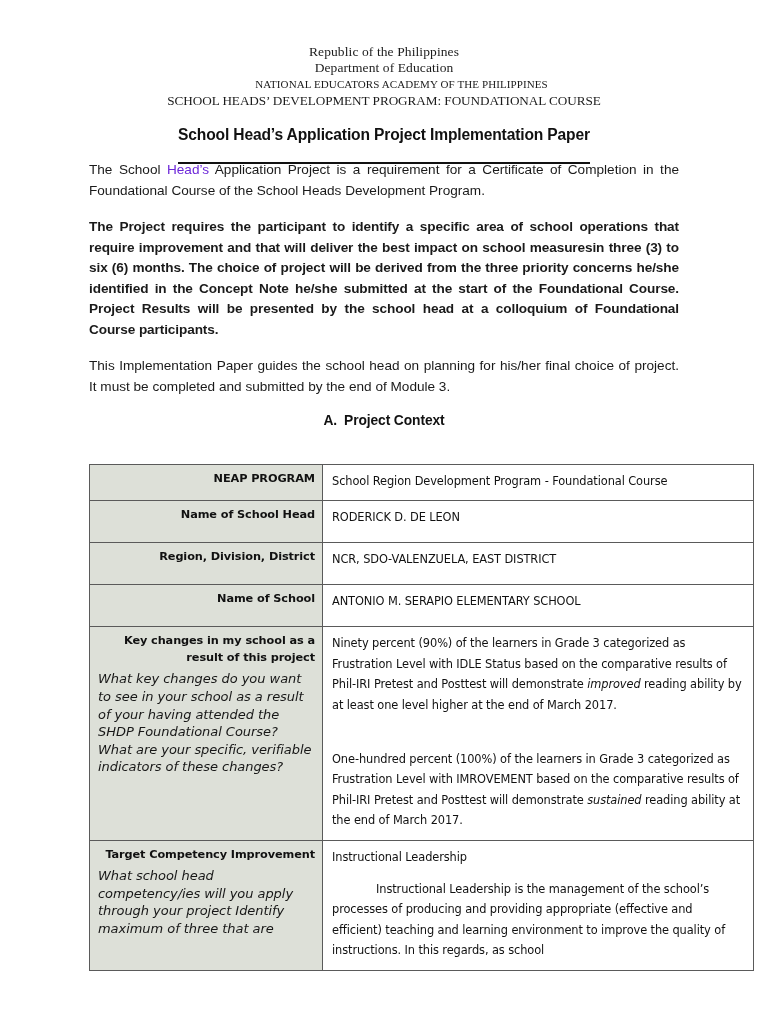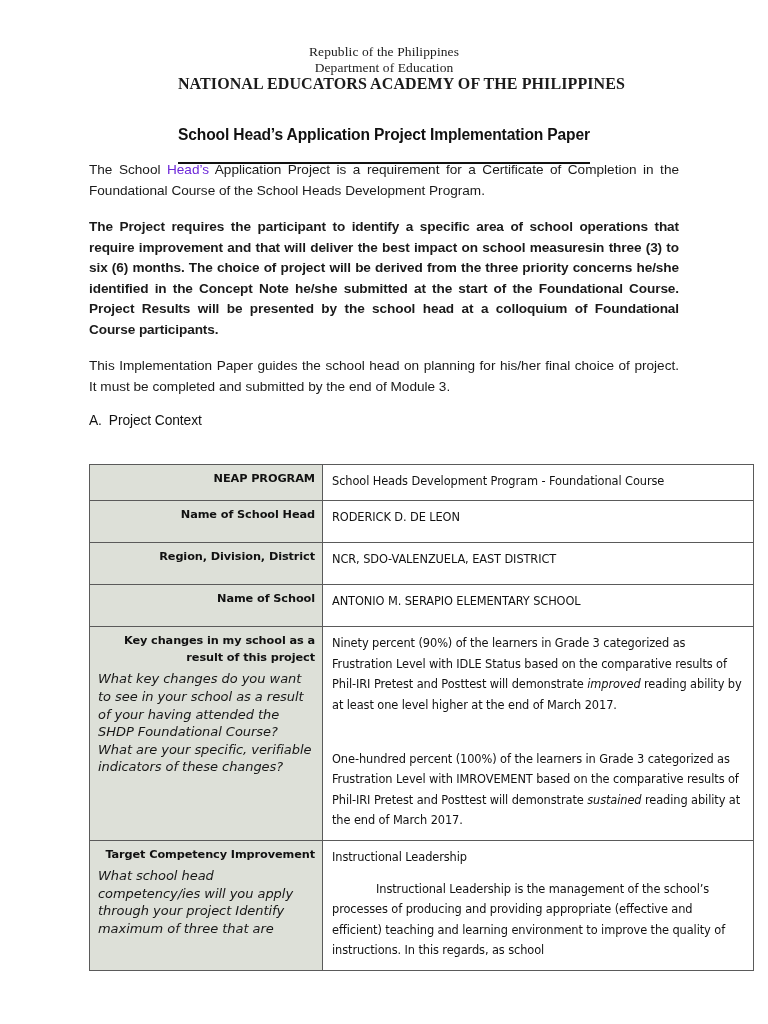--- a/index.html
+++ b/index.html
@@ -37,23 +37,23 @@
     font-size: 13.5px;
     line-height: 15.5px;
     letter-spacing: .1px;
   }
   .lh-2 {
     font-size: 13.5px;
     line-height: 15.5px;
     letter-spacing: .1px;
   }
   .lh-3 {
-    font-size: 16px;
+    font-size: 11px;
     line-height: 18px;
-    font-weight: bold;
+    font-weight: normal;
     letter-spacing: .1px;
     padding-left: 35px;
   }
   .lh-4 {
     font-size: 13.2px;
     line-height: 16px;
     letter-spacing: -.05px;
   }
 
   
@@ -88,22 +88,23 @@
   }
   p.para.bold {
     font-weight: bold;
     letter-spacing: -.1px;
   }
   .greyish { color: #6d28d9; }
 
   .section-head {
     margin: 8px 0 0 0;
     font-size: 13.8px;
-    font-weight: normal;
-    letter-spacing: -.1px;
+    font-weight: bold;
+    letter-spacing: -.1px;
+    text-align: center;
   }
   .section-head .sec-letter { margin-right: 7px; }
 
   
   .ctx-table {
     position: absolute;
     left: 89px;
     top: 464px;
     width: 665px;
     border-collapse: collapse;
@@ -159,20 +160,21 @@
 </style>
 </head>
 <body>
 
 <div class="page">
 
   <div class="letterhead">
     <div class="lh-1">Republic of the Philippines</div>
     <div class="lh-2">Department of Education</div>
     <div class="lh-3">NATIONAL EDUCATORS ACADEMY OF THE PHILIPPINES</div>
+    <div class="lh-4">SCHOOL HEADS’ DEVELOPMENT PROGRAM: FOUNDATIONAL COURSE</div>
   </div>
 
   <div class="doc-title">
     <span>School Head’s Application Project Implementation Paper</span>
   </div>
 
   <div class="body-col">
 
     <p class="para"><span>The School </span><span class="greyish">Head’s</span><span> Application Project is a requirement for a Certificate of Completion in the Foundational Course of the School Heads Development Program.</span></p>
 
@@ -184,21 +186,21 @@
   </div>
 
   <table class="ctx-table">
     <tbody>
 
       <tr class="r-prog">
         <td class="lbl">
           <div class="lbl-main">NEAP PROGRAM</div>
         </td>
         <td class="val">
-          <div class="val-text">School Heads Development Program - Foundational Course</div>
+          <div class="val-text">School Region Development Program - Foundational Course</div>
         </td>
       </tr>
 
       <tr class="r-head">
         <td class="lbl">
           <div class="lbl-main">Name of School Head</div>
         </td>
         <td class="val">
           <div class="val-text">RODERICK D. DE LEON</div>
         </td>

